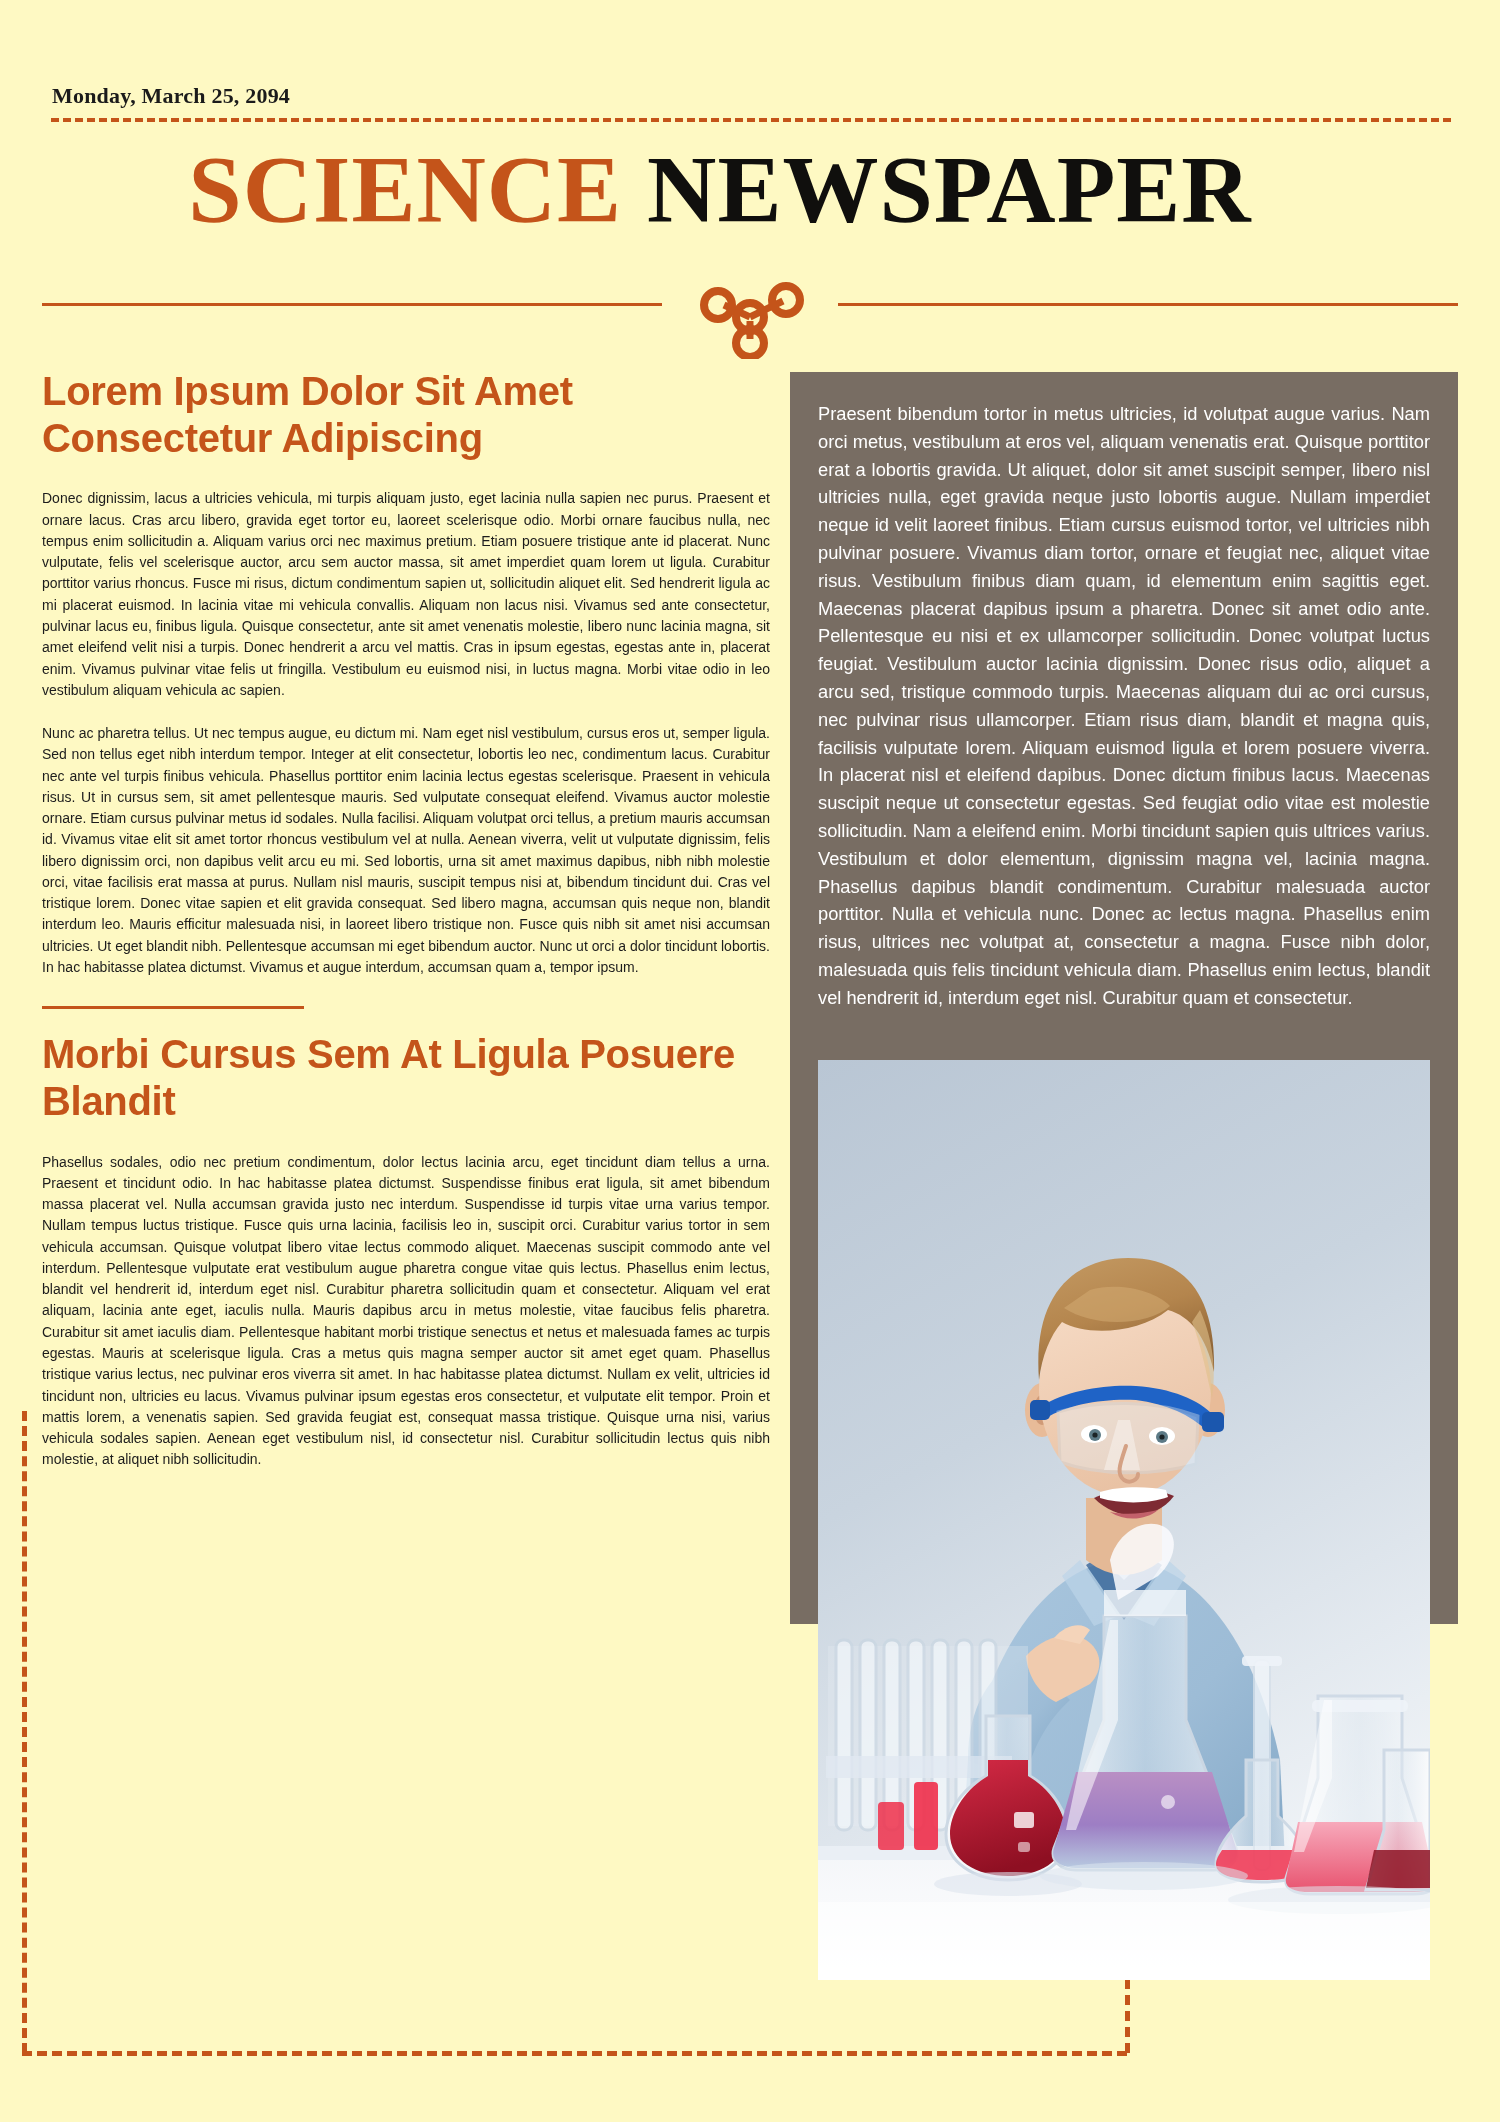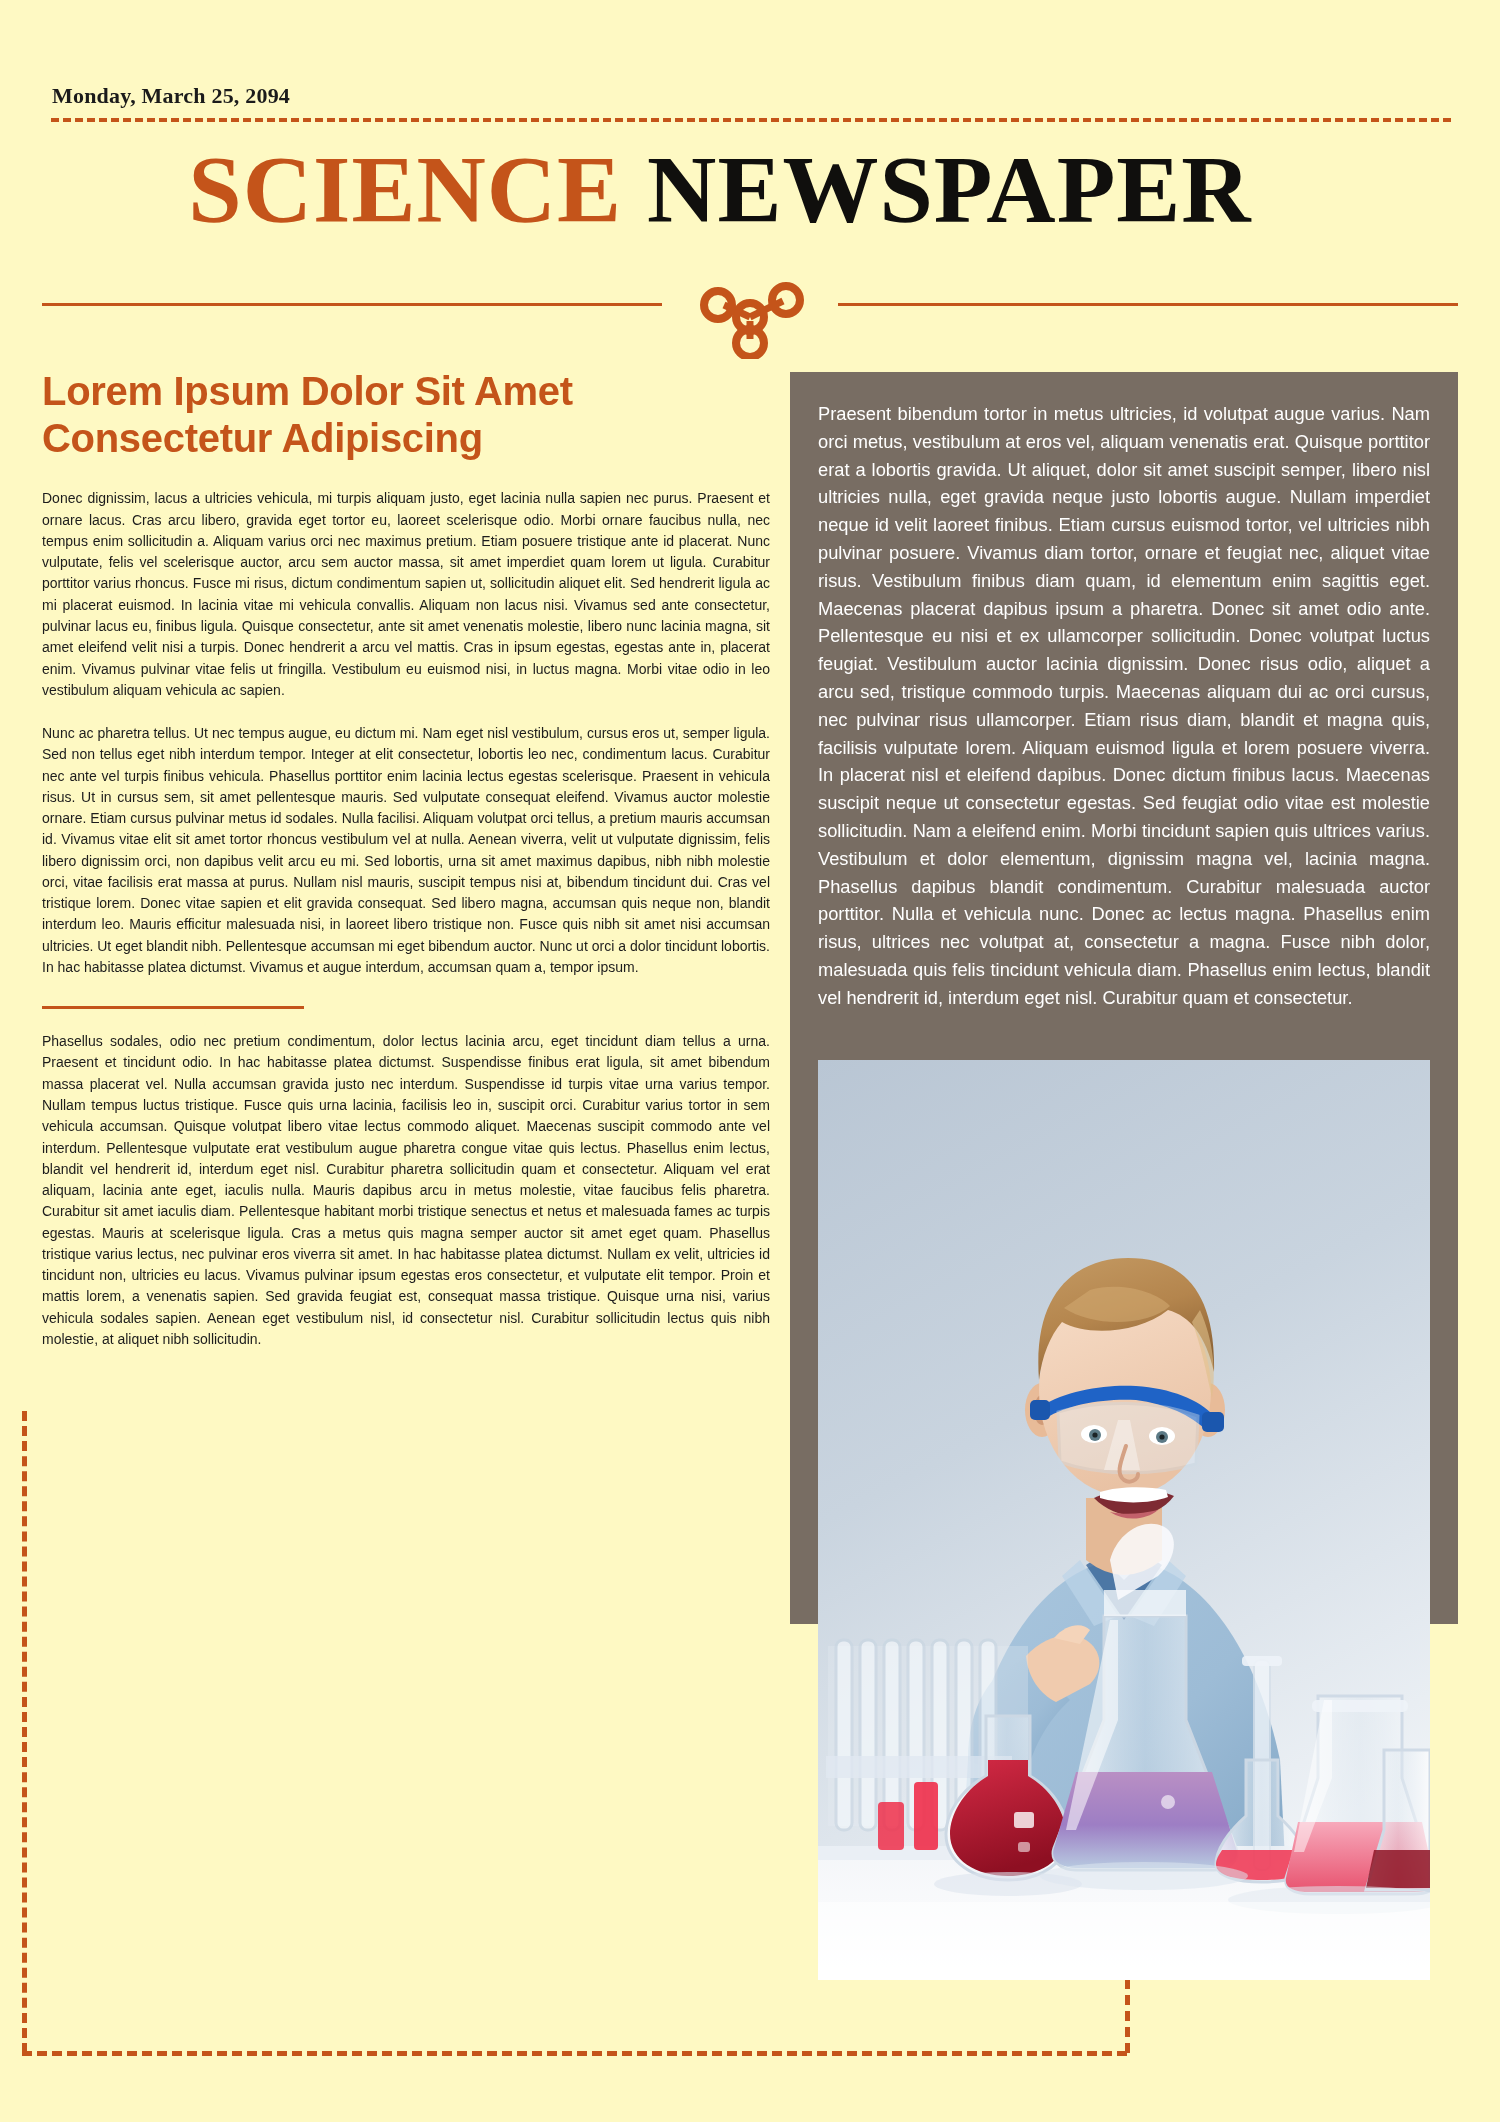--- a/index.html
+++ b/index.html
@@ -225,20 +225,21 @@
   <div class="dash-arrow"></div>
 
   <div class="left-col">
 
     <h1 class="headline">Lorem Ipsum Dolor Sit Amet Consectetur Adipiscing</h1>
     <p class="body-p">Donec dignissim, lacus a ultricies vehicula, mi turpis aliquam justo, eget lacinia nulla sapien nec purus. Praesent et ornare lacus. Cras arcu libero, gravida eget tortor eu, laoreet scelerisque odio. Morbi ornare faucibus nulla, nec tempus enim sollicitudin a. Aliquam varius orci nec maximus pretium. Etiam posuere tristique ante id placerat. Nunc vulputate, felis vel scelerisque auctor, arcu sem auctor massa, sit amet imperdiet quam lorem ut ligula. Curabitur porttitor varius rhoncus. Fusce mi risus, dictum condimentum sapien ut, sollicitudin aliquet elit. Sed hendrerit ligula ac mi placerat euismod. In lacinia vitae mi vehicula convallis. Aliquam non lacus nisi. Vivamus sed ante consectetur, pulvinar lacus eu, finibus ligula. Quisque consectetur, ante sit amet venenatis molestie, libero nunc lacinia magna, sit amet eleifend velit nisi a turpis. Donec hendrerit a arcu vel mattis. Cras in ipsum egestas, egestas ante in, placerat enim. Vivamus pulvinar vitae felis ut fringilla. Vestibulum eu euismod nisi, in luctus magna. Morbi vitae odio in leo vestibulum aliquam vehicula ac sapien.</p>
     <p class="body-p">Nunc ac pharetra tellus. Ut nec tempus augue, eu dictum mi. Nam eget nisl vestibulum, cursus eros ut, semper ligula. Sed non tellus eget nibh interdum tempor. Integer at elit consectetur, lobortis leo nec, condimentum lacus. Curabitur nec ante vel turpis finibus vehicula. Phasellus porttitor enim lacinia lectus egestas scelerisque. Praesent in vehicula risus. Ut in cursus sem, sit amet pellentesque mauris. Sed vulputate consequat eleifend. Vivamus auctor molestie ornare. Etiam cursus pulvinar metus id sodales. Nulla facilisi. Aliquam volutpat orci tellus, a pretium mauris accumsan id. Vivamus vitae elit sit amet tortor rhoncus vestibulum vel at nulla. Aenean viverra, velit ut vulputate dignissim, felis libero dignissim orci, non dapibus velit arcu eu mi. Sed lobortis, urna sit amet maximus dapibus, nibh nibh molestie orci, vitae facilisis erat massa at purus. Nullam nisl mauris, suscipit tempus nisi at, bibendum tincidunt dui. Cras vel tristique lorem. Donec vitae sapien et elit gravida consequat. Sed libero magna, accumsan quis neque non, blandit interdum leo. Mauris efficitur malesuada nisi, in laoreet libero tristique non. Fusce quis nibh sit amet nisi accumsan ultricies. Ut eget blandit nibh. Pellentesque accumsan mi eget bibendum auctor. Nunc ut orci a dolor tincidunt lobortis. In hac habitasse platea dictumst. Vivamus et augue interdum, accumsan quam a, tempor ipsum.</p>
 
     <div class="section-divider"></div>
 
+    <h2 class="headline">Morbi Cursus Sem At Ligula Posuere Blandit</h2>
     <p class="body-p">Phasellus sodales, odio nec pretium condimentum, dolor lectus lacinia arcu, eget tincidunt diam tellus a urna. Praesent et tincidunt odio. In hac habitasse platea dictumst. Suspendisse finibus erat ligula, sit amet bibendum massa placerat vel. Nulla accumsan gravida justo nec interdum. Suspendisse id turpis vitae urna varius tempor. Nullam tempus luctus tristique. Fusce quis urna lacinia, facilisis leo in, suscipit orci. Curabitur varius tortor in sem vehicula accumsan. Quisque volutpat libero vitae lectus commodo aliquet. Maecenas suscipit commodo ante vel interdum. Pellentesque vulputate erat vestibulum augue pharetra congue vitae quis lectus. Phasellus enim lectus, blandit vel hendrerit id, interdum eget nisl. Curabitur pharetra sollicitudin quam et consectetur. Aliquam vel erat aliquam, lacinia ante eget, iaculis nulla. Mauris dapibus arcu in metus molestie, vitae faucibus felis pharetra. Curabitur sit amet iaculis diam. Pellentesque habitant morbi tristique senectus et netus et malesuada fames ac turpis egestas. Mauris at scelerisque ligula. Cras a metus quis magna semper auctor sit amet eget quam. Phasellus tristique varius lectus, nec pulvinar eros viverra sit amet. In hac habitasse platea dictumst. Nullam ex velit, ultricies id tincidunt non, ultricies eu lacus. Vivamus pulvinar ipsum egestas eros consectetur, et vulputate elit tempor. Proin et mattis lorem, a venenatis sapien. Sed gravida feugiat est, consequat massa tristique. Quisque urna nisi, varius vehicula sodales sapien. Aenean eget vestibulum nisl, id consectetur nisl. Curabitur sollicitudin lectus quis nibh molestie, at aliquet nibh sollicitudin.</p>
   </div>
 
   <div class="right-panel">
 
     <div class="panel-text">Praesent bibendum tortor in metus ultricies, id volutpat augue varius. Nam orci metus, vestibulum at eros vel, aliquam venenatis erat. Quisque porttitor erat a lobortis gravida. Ut aliquet, dolor sit amet suscipit semper, libero nisl ultricies nulla, eget gravida neque justo lobortis augue. Nullam imperdiet neque id velit laoreet finibus. Etiam cursus euismod tortor, vel ultricies nibh pulvinar posuere. Vivamus diam tortor, ornare et feugiat nec, aliquet vitae risus. Vestibulum finibus diam quam, id elementum enim sagittis eget. Maecenas placerat dapibus ipsum a pharetra. Donec sit amet odio ante. Pellentesque eu nisi et ex ullamcorper sollicitudin. Donec volutpat luctus feugiat. Vestibulum auctor lacinia dignissim. Donec risus odio, aliquet a arcu sed, tristique commodo turpis. Maecenas aliquam dui ac orci cursus, nec pulvinar risus ullamcorper. Etiam risus diam, blandit et magna quis, facilisis vulputate lorem. Aliquam euismod ligula et lorem posuere viverra. In placerat nisl et eleifend dapibus. Donec dictum finibus lacus. Maecenas suscipit neque ut consectetur egestas. Sed feugiat odio vitae est molestie sollicitudin. Nam a eleifend enim. Morbi tincidunt sapien quis ultrices varius. Vestibulum et dolor elementum, dignissim magna vel, lacinia magna. Phasellus dapibus blandit condimentum. Curabitur malesuada auctor porttitor. Nulla et vehicula nunc. Donec ac lectus magna. Phasellus enim risus, ultrices nec volutpat at, consectetur a magna. Fusce nibh dolor, malesuada quis felis tincidunt vehicula diam. Phasellus enim lectus, blandit vel hendrerit id, interdum eget nisl. Curabitur quam et consectetur.</div>
 
     <div class="photo">
       <svg viewBox="0 0 612 920" xmlns="http://www.w3.org/2000/svg" preserveAspectRatio="xMidYMid slice">
         <defs>

